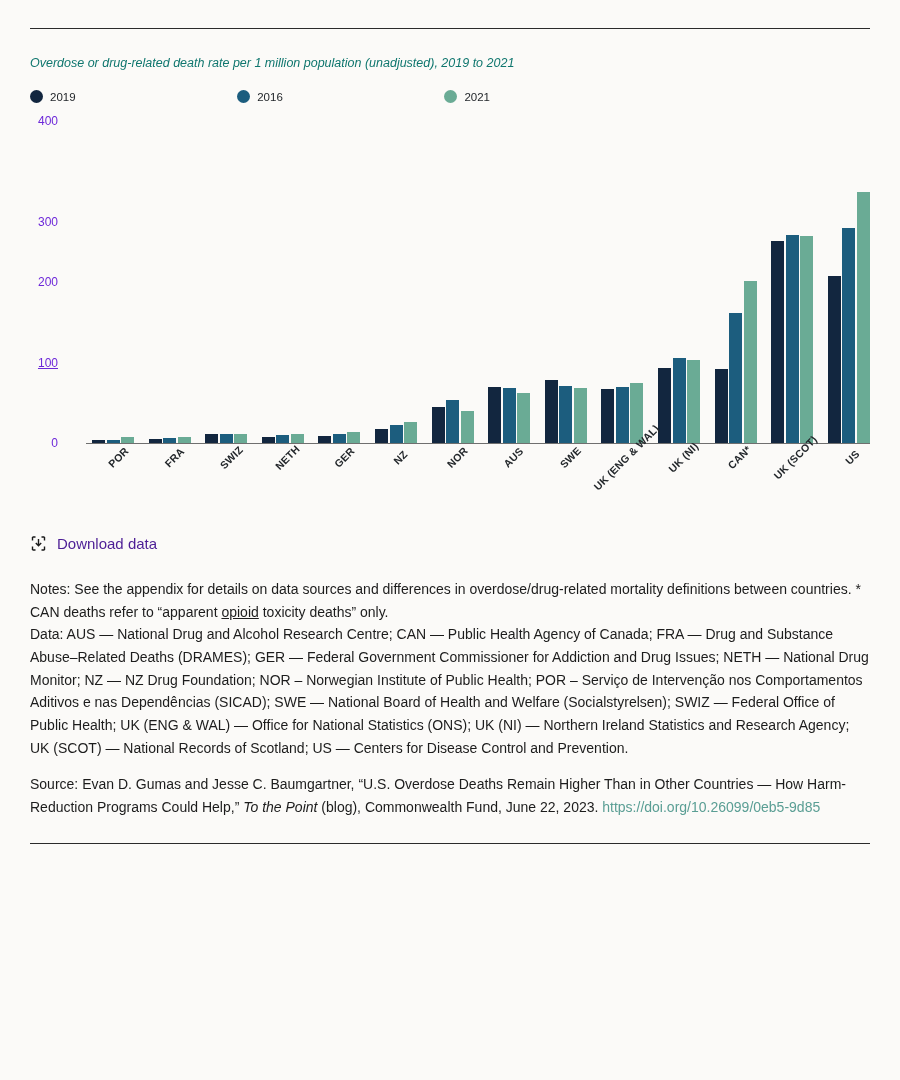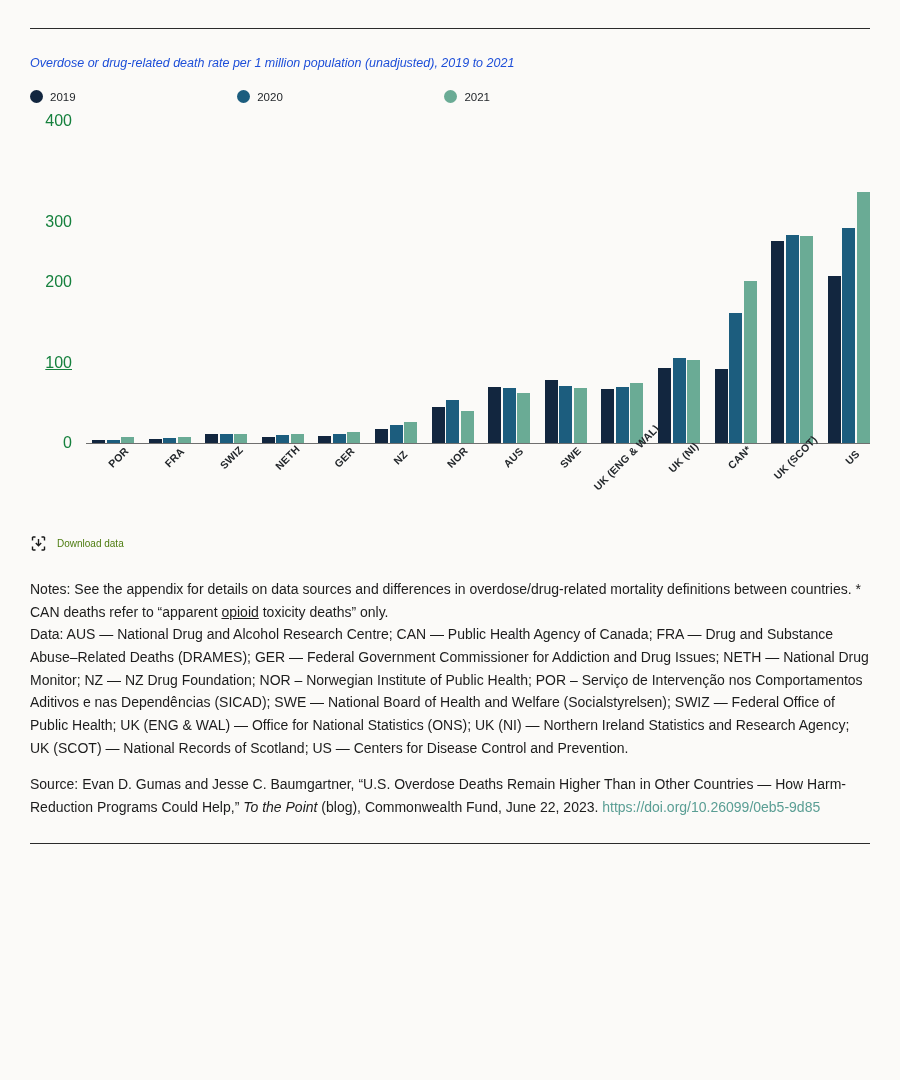--- a/index.html
+++ b/index.html
@@ -30,21 +30,21 @@
     letter-spacing: -0.1px;
     margin: 26px 0 0 0;
     color: #15161a;
     max-width: 846px;
   }
 
   .subtitle {
     font-family: "Liberation Sans", sans-serif;
     font-style: italic;
     font-size: 12.5px;
-    color: #1d4ed8;
+    color: #0f766e;
     margin-top: 27px;
   }
 
   
   .legend {
     display: flex;
     justify-content: space-between;
     align-items: center;
     gap: 26px;
     margin-top: 20px;
@@ -69,23 +69,23 @@
     height: 322px;
   }
   .ylabels {
     position: absolute;
     left: 0; top: 12px;
     width: 54px;
     height: 322px;
   }
   .ylabel {
     position: absolute;
-    right: 12px;
-    font-size: 16px;
-    color: #15803d;
+    right: 26px;
+    font-size: 12px;
+    color: #6d28d9;
     transform: translateY(-50%);
     white-space: nowrap;
   }
   .baseline {
     position: absolute;
     left: 56px;
     right: 0;
     top: 334px;
     border-top: 1px solid #6f6f6f;
   }
@@ -135,21 +135,21 @@
   .download {
     display: flex;
     align-items: center;
     gap: 10px;
     margin-top: 26px;
   }
   .dl-icon {
     width: 17px; height: 17px;
     display: block;
   }
-  .dl-label { font-size: 10px; color: #4d7c0f; }
+  .dl-label { font-size: 15px; color: #4c1d95; }
 
   
   .notes {
     margin-top: 26px;
     width: 840px;
     font-size: 14px;
     line-height: 1.62;
     color: #1c1c1c;
   }
   .notes p { margin: 0; }
@@ -173,21 +173,21 @@
 
   <div class="subtitle">Overdose or drug-related death rate per 1 million population (unadjusted), 2019 to 2021</div>
 
   <div class="legend" id="legend">
       <div class="legend-item">
         <span class="legend-swatch" style="background: rgb(18, 38, 63);"></span>
         <span class="legend-label">2019</span>
       </div>
       <div class="legend-item">
         <span class="legend-swatch" style="background: rgb(28, 93, 126);"></span>
-        <span class="legend-label">2020</span>
+        <span class="legend-label">2016</span>
       </div>
       <div class="legend-item">
         <span class="legend-swatch" style="background: rgb(106, 171, 149);"></span>
         <span class="legend-label">2021</span>
       </div>
     </div>
 
   <div class="chart-wrap">
     <div class="ylabels" id="ylabels">
         <div class="ylabel" style="top: 322px;">0</div>

